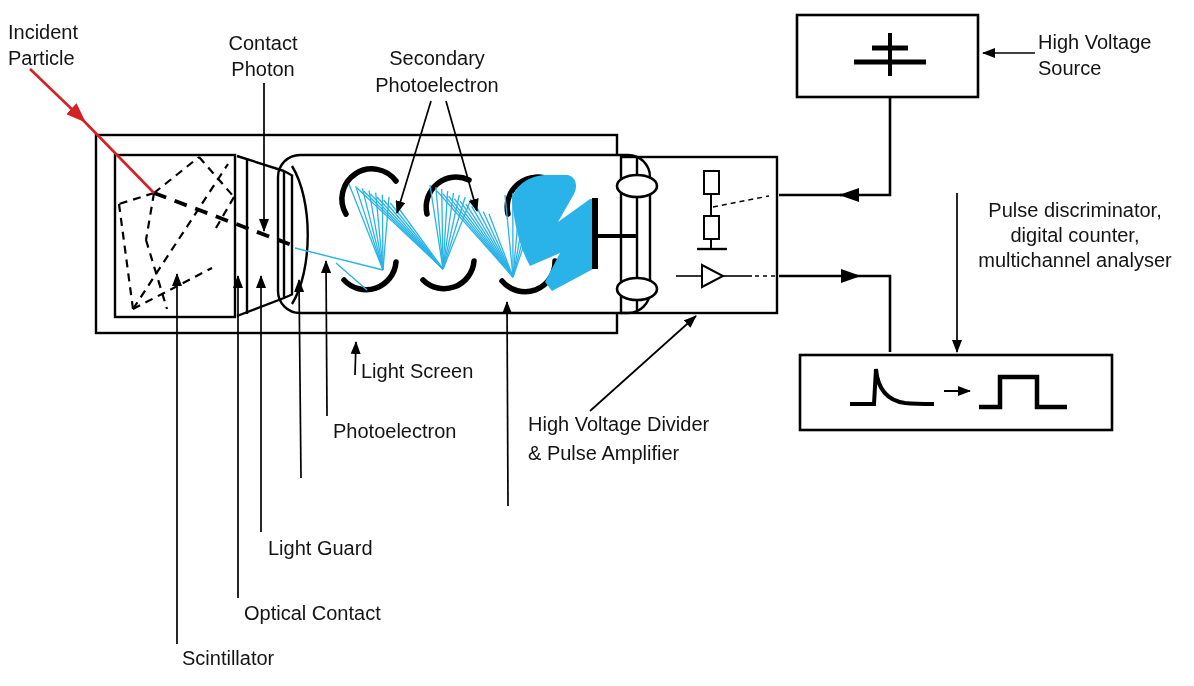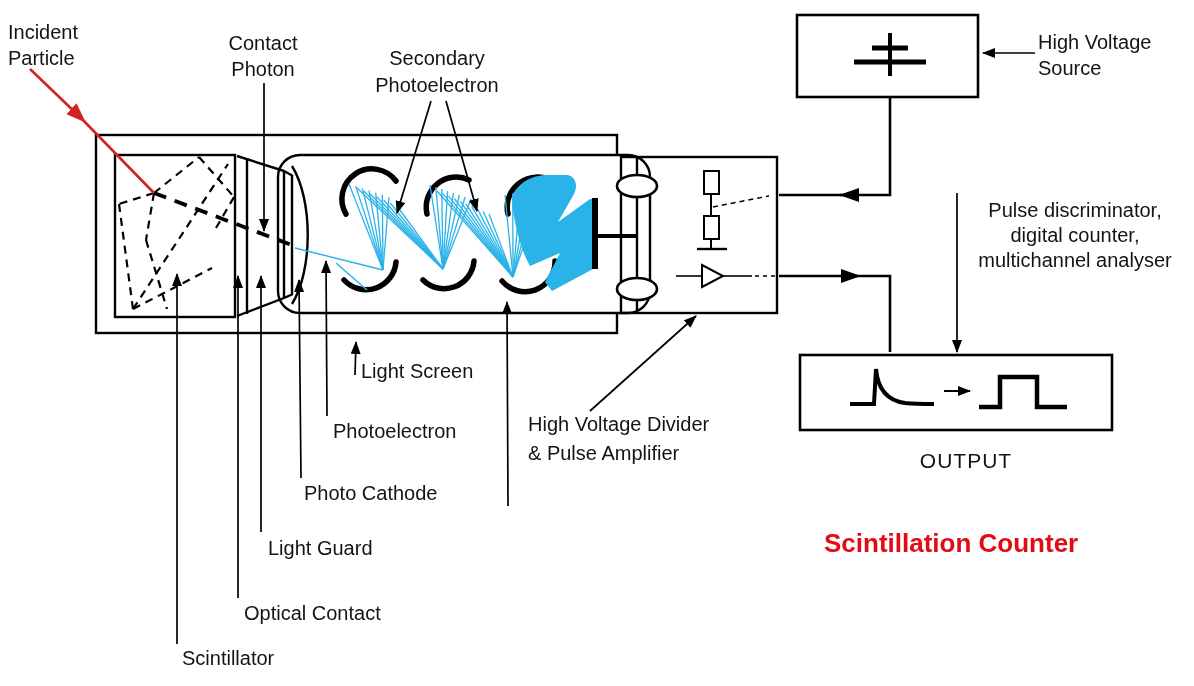--- a/index.html
+++ b/index.html
@@ -206,22 +206,19 @@
 Photon</div>
 <div class="lbl ctr lbl-secondary">Secondary
 Photoelectron</div>
 <div class="lbl lbl-hvsource">High Voltage
 Source</div>
 <div class="lbl ctr lbl-pulsedisc">Pulse discriminator,
 digital counter,
 multichannel analyser</div>
 <div class="lbl lbl-lightscreen">Light Screen</div>
 <div class="lbl lbl-photoelectron">Photoelectron</div>
-<div class="lbl lbl-photocathode">Photo Cathode</div>
 <div class="lbl lbl-lightguard">Light Guard</div>
 <div class="lbl lbl-opticalcontact">Optical Contact</div>
 <div class="lbl lbl-scintillator">Scintillator</div>
 <div class="lbl lbl-hvdivider">High Voltage Divider
 &amp; Pulse Amplifier</div>
-<div class="lbl ctr lbl-output">OUTPUT</div>
-<div class="lbl lbl-title">Scintillation Counter</div>
 
 </div>
 
 </body></html>

